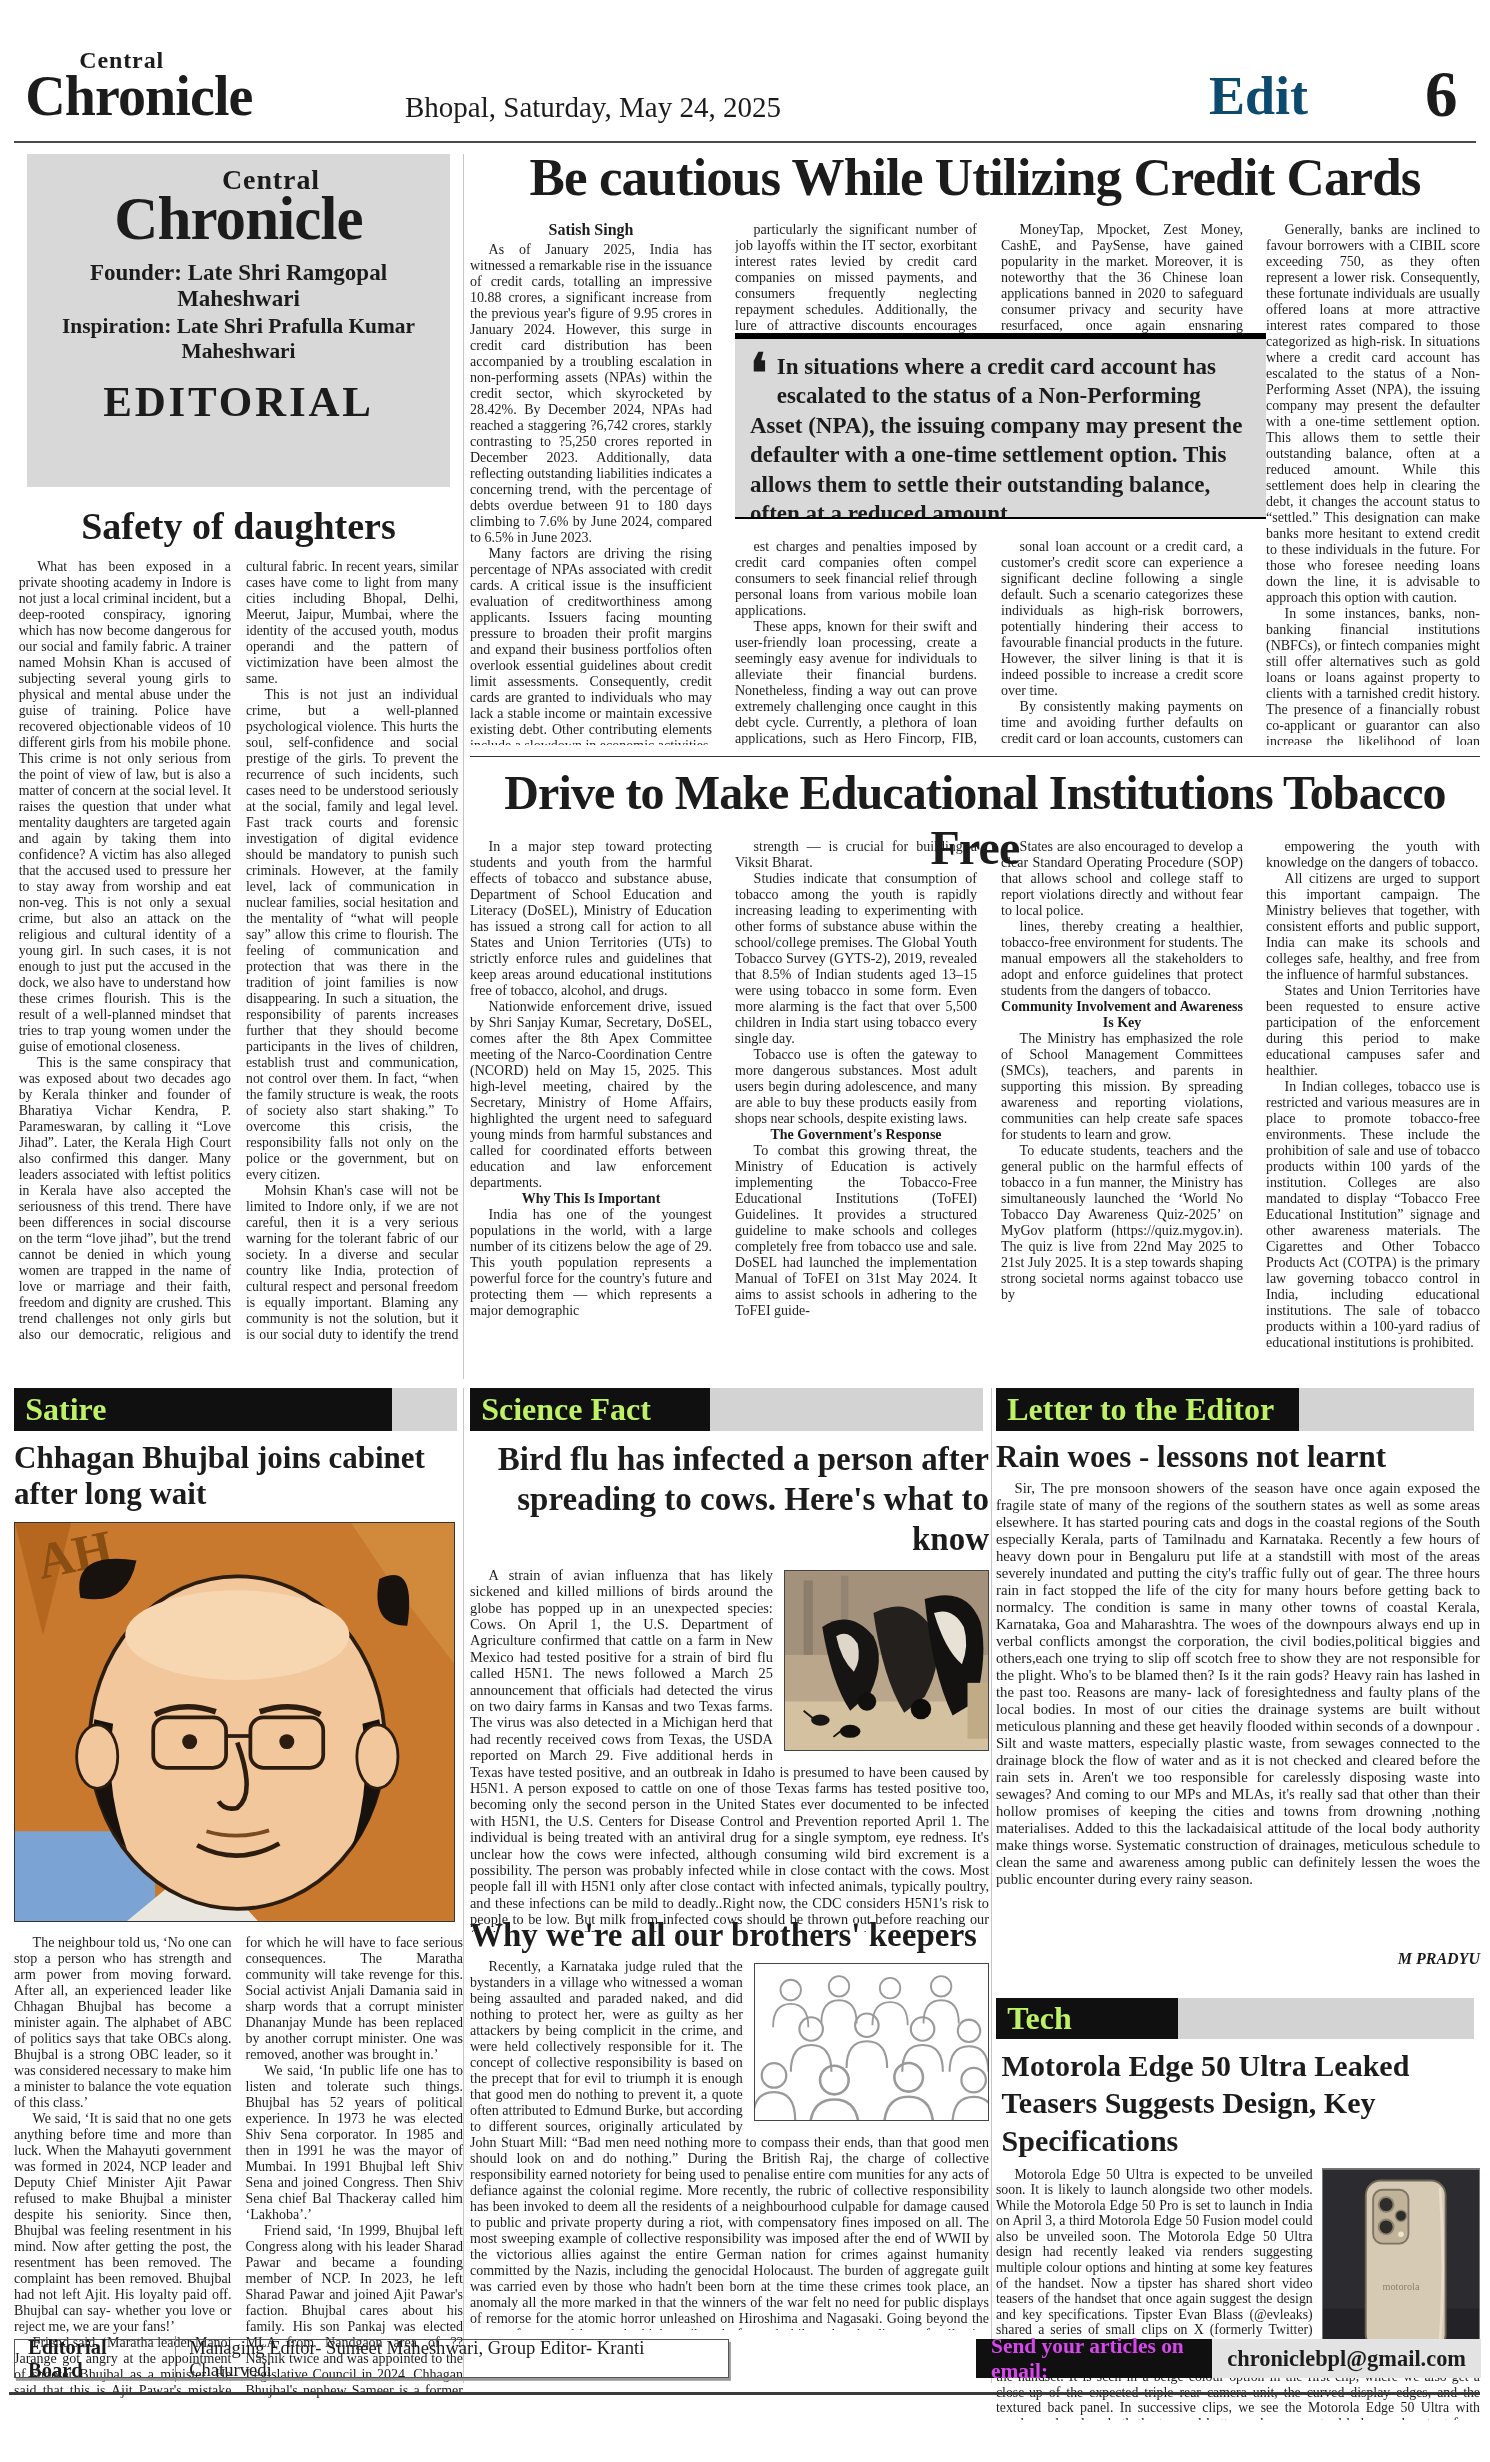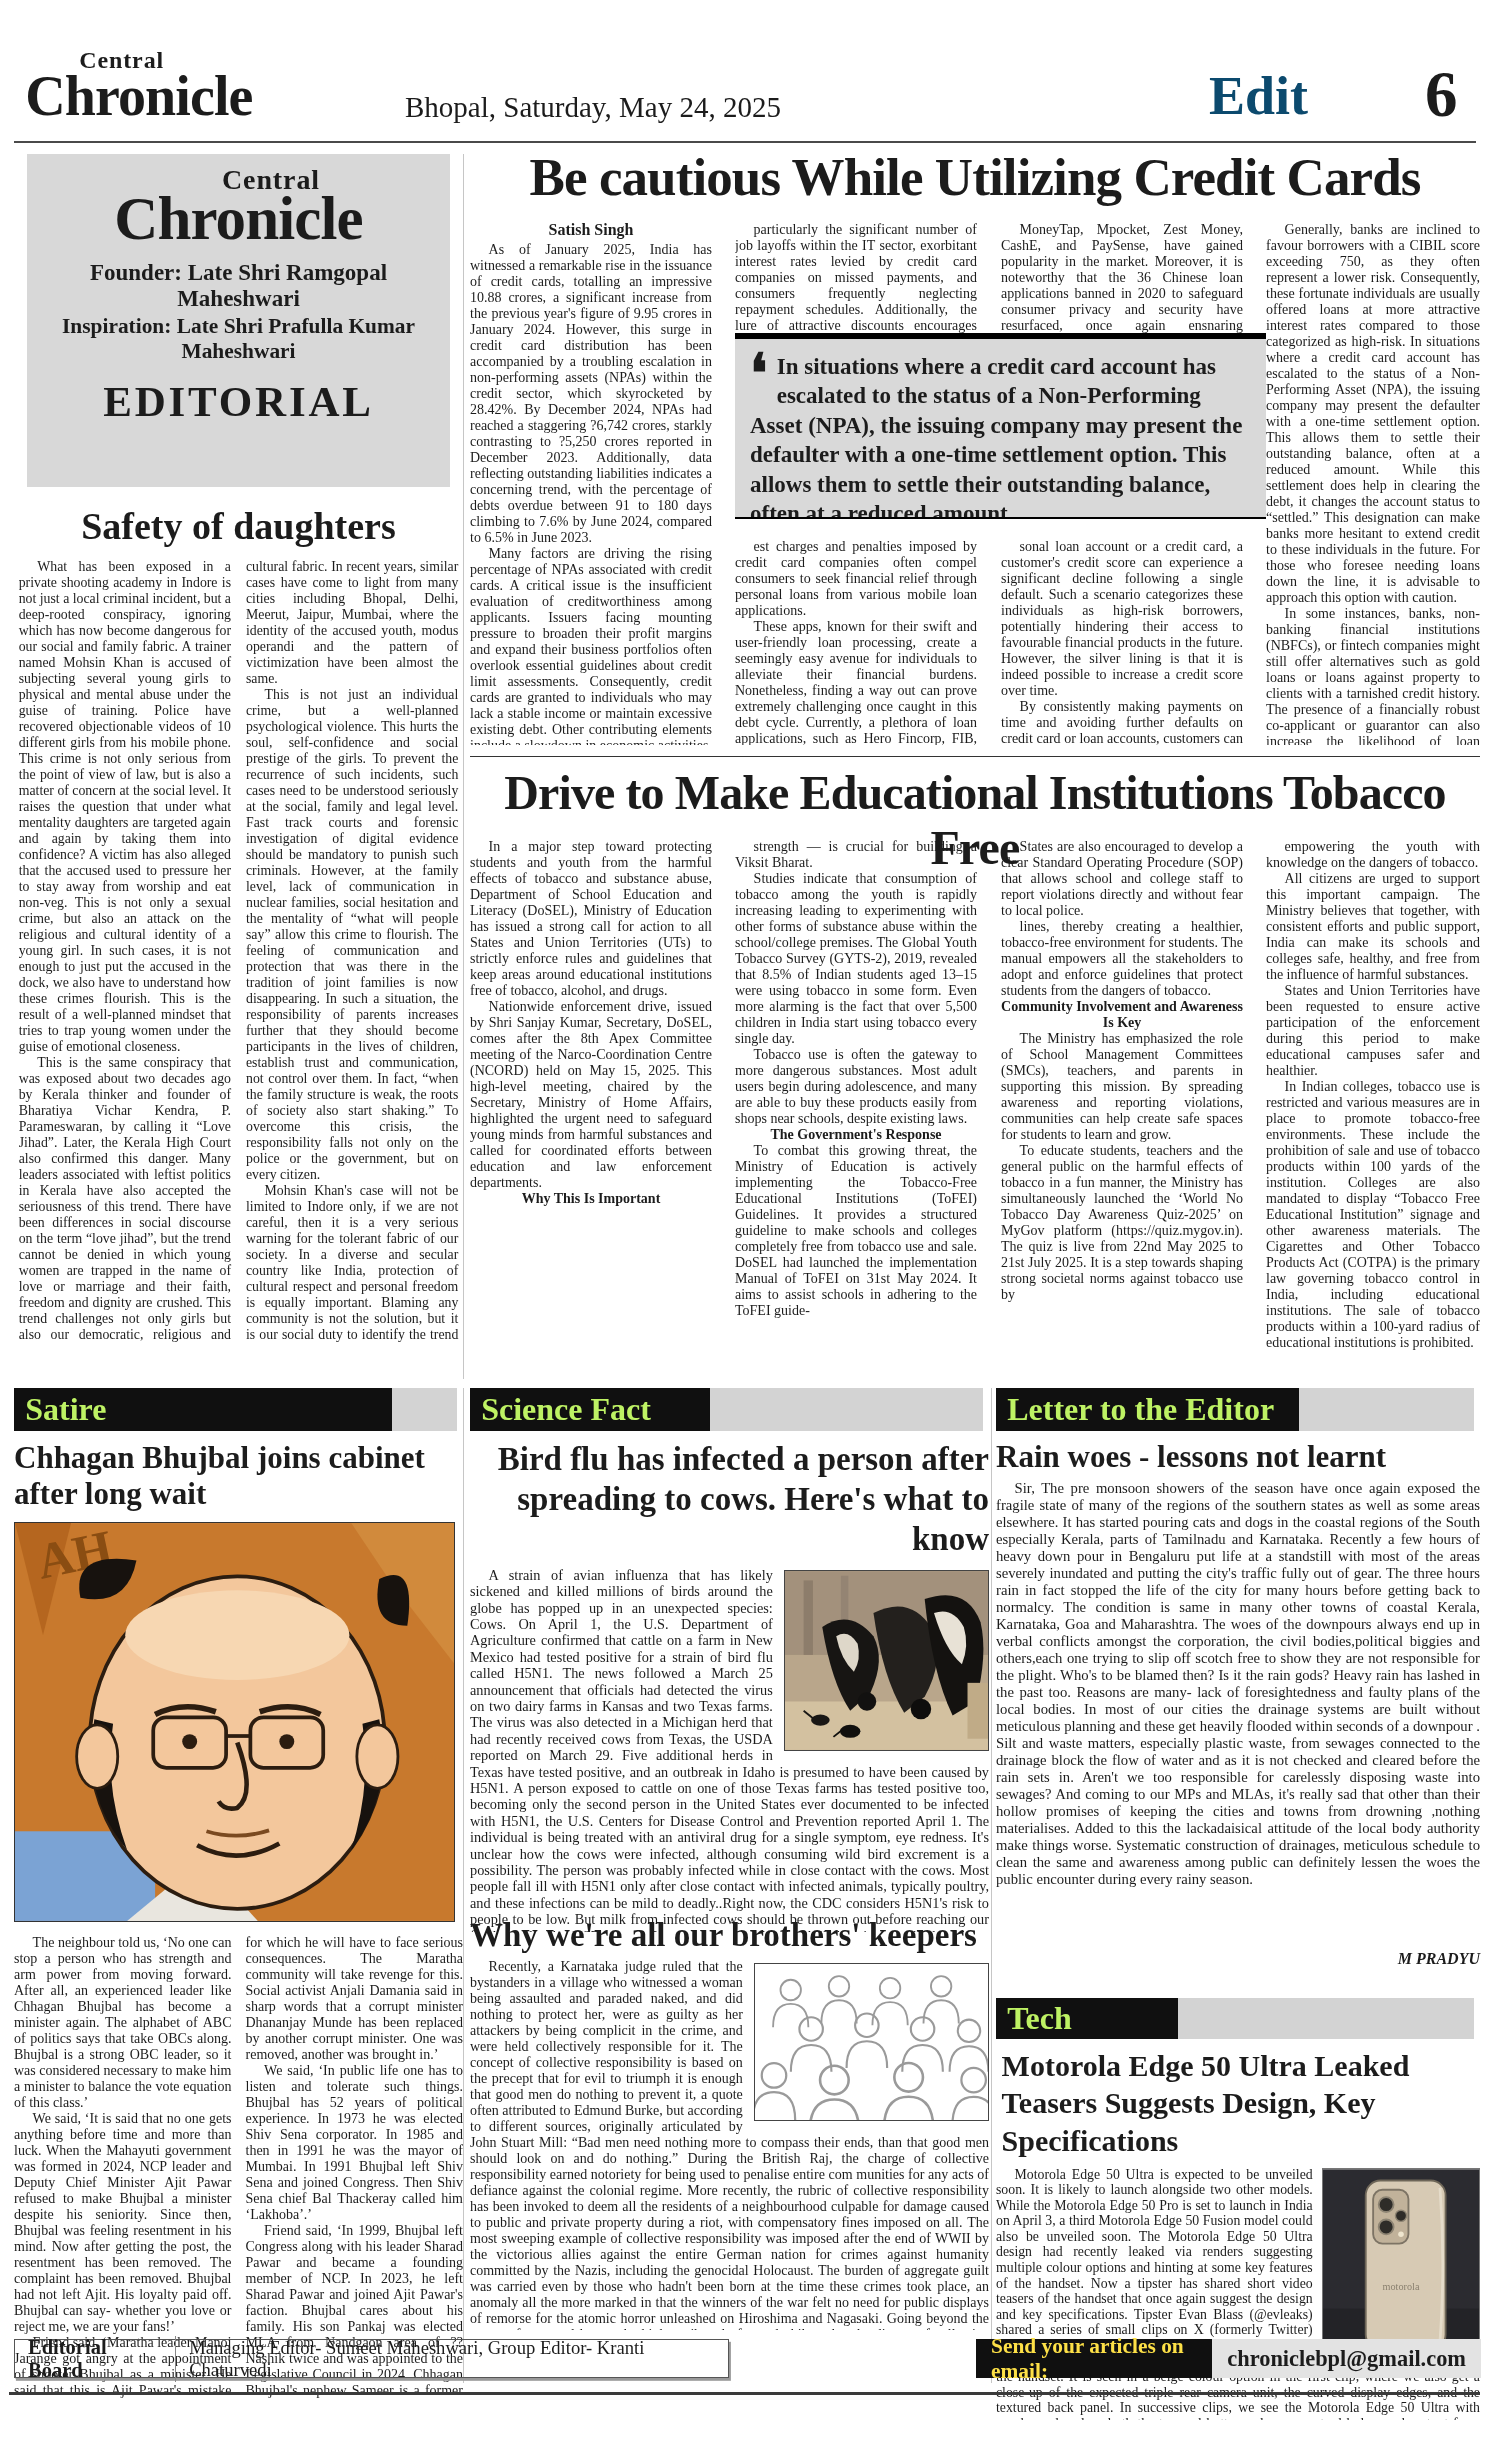--- a/index.html
+++ b/index.html
@@ -84,21 +84,21 @@
   .tech{position:absolute;left:996px;top:1998px;width:484px;height:386px;}
   .tech .s-head{font-size:30px;font-weight:bold;line-height:1.25;margin-top:7.5px;margin-left:5.6px;}
   .tech .s-body{margin-top:7.5px;height:253px;overflow:hidden;font-size:13.8px;line-height:15.6px;}
   .tech-img{float:right;width:156px;height:191px;border:0.9px solid #777;margin:1.9px 0 5.6px 9.3px;}
   
   .footer-left{position:absolute;left:14px;top:2339px;width:715px;height:39px;
                border:1.9px solid #555;box-shadow:1.9px 2.8px 0 #999;display:flex;align-items:center;box-sizing:border-box;}
   .board-label{font-weight:bold;font-size:20.5px;padding:0 13px;border-right:0.9px solid #888;}
   .board-text{font-size:18.6px;padding:0 13px;}
   .footer-right{position:absolute;left:976px;top:2339px;width:505px;height:39px;display:flex;}
-  .email-label{background:#101010;color:#fde047;font-weight:bold;font-size:21.4px;
+  .email-label{background:#101010;color:#d946ef;font-weight:bold;font-size:21.4px;
                display:flex;align-items:center;padding:0 15px;}
   .email-value{background:#e3e3e3;font-weight:bold;font-size:22.4px;display:flex;align-items:center;
                padding:0 15px;flex:1;}
   .bottom-rule{position:absolute;left:9.3px;top:2392px;width:1471px;height:2.8px;background:#3a3a3a;}
 </style>
 </head>
 <body>
 
 <div class="page">
 
@@ -171,20 +171,21 @@
       <span>In situations where a credit card account has escalated to the status of a Non-Performing Asset (NPA), the issuing company may present the defaulter with a one-time settlement option. This allows them to settle their outstanding balance, often at a reduced amount.</span>
     </div>
   </div>
 
   <div class="tobacco">
     <div class="headline">Drive to Make Educational Institutions Tobacco Free</div>
     <div class="t-col t-col1">
         <p>In a major step toward protecting students and youth from the harmful effects of tobacco and substance abuse, Department of School Education and Literacy (DoSEL), Ministry of Education has issued a strong call for action to all States and Union Territories (UTs) to strictly enforce rules and guidelines that keep areas around educational institutions free of tobacco, alcohol, and drugs.</p>
         <p>Nationwide enforcement drive, issued by Shri Sanjay Kumar, Secretary, DoSEL, comes after the 8th Apex Committee meeting of the Narco-Coordination Centre (NCORD) held on May 15, 2025. This high-level meeting, chaired by the Secretary, Ministry of Home Affairs, highlighted the urgent need to safeguard young minds from harmful substances and called for coordinated efforts between education and law enforcement departments.</p>
         <p class="subhead">Why This Is Important</p>
+        <p>India has one of the youngest populations in the world, with a large number of its citizens below the age of 29. This youth population represents a powerful force for the country's future and protecting them — which represents a major demographic</p>
       </div>
     <div class="t-col t-col2">
         <p>strength — is crucial for building a Viksit Bharat.</p>
         <p>Studies indicate that consumption of tobacco among the youth is rapidly increasing leading to experimenting with other forms of substance abuse within the school/college premises. The Global Youth Tobacco Survey (GYTS-2), 2019, revealed that 8.5% of Indian students aged 13–15 were using tobacco in some form. Even more alarming is the fact that over 5,500 children in India start using tobacco every single day.</p>
         <p>Tobacco use is often the gateway to more dangerous substances. Most adult users begin during adolescence, and many are able to buy these products easily from shops near schools, despite existing laws.</p>
         <p class="subhead">The Government's Response</p>
         <p>To combat this growing threat, the Ministry of Education is actively implementing the Tobacco-Free Educational Institutions (ToFEI) Guidelines. It provides a structured guideline to make schools and colleges completely free from tobacco use and sale. DoSEL had launched the implementation Manual of ToFEI on 31st May 2024. It aims to assist schools in adhering to the ToFEI guide-</p>
       </div>
     <div class="t-col t-col3">
         <p>States are also encouraged to develop a clear Standard Operating Procedure (SOP) that allows school and college staff to report violations directly and without fear to local police.</p>

